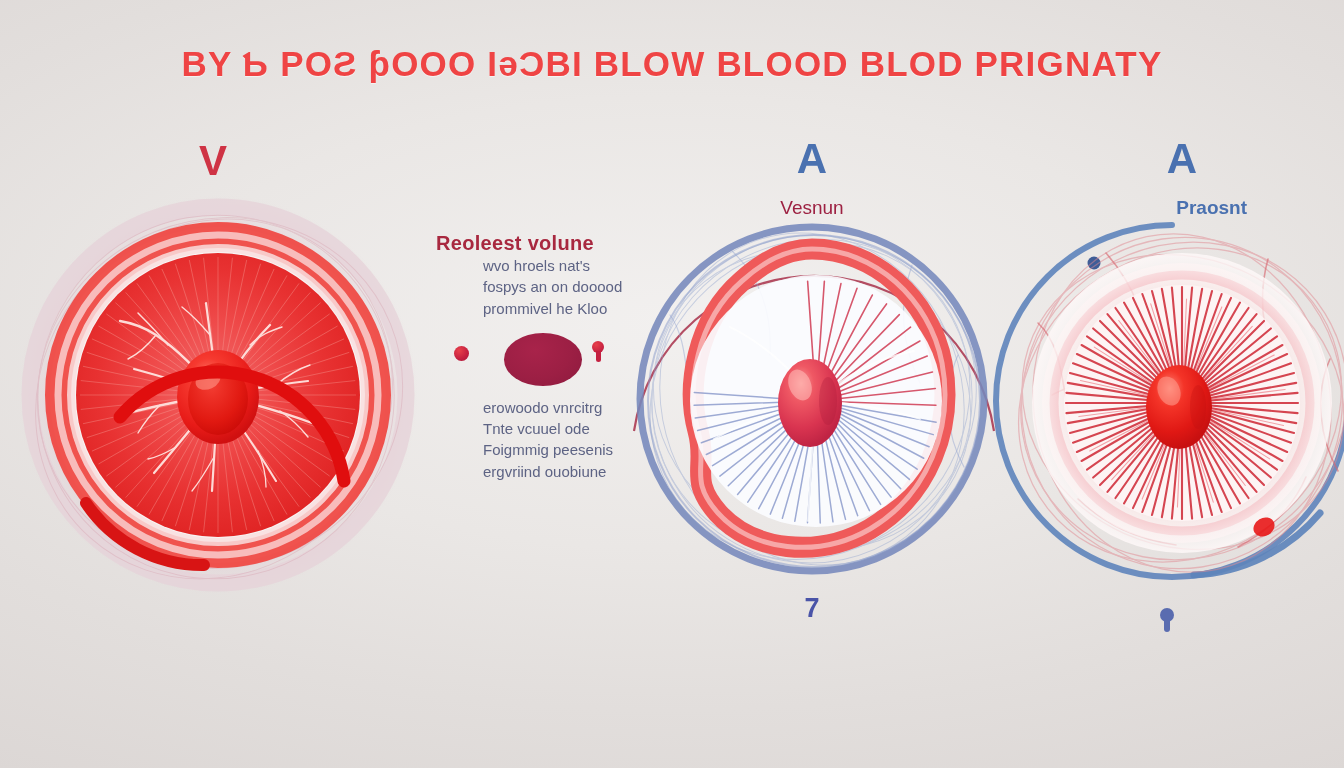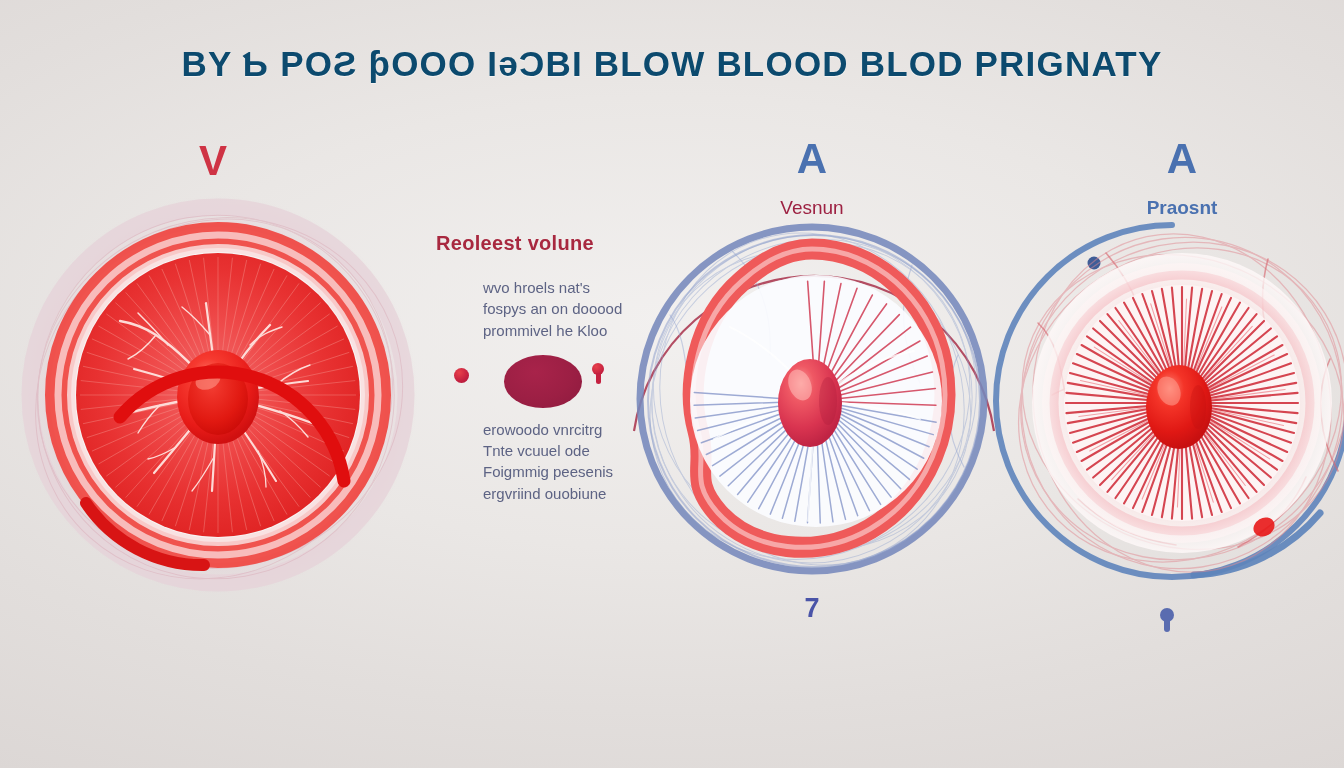--- a/index.html
+++ b/index.html
@@ -13,47 +13,47 @@
   }
   #stage { position:absolute; inset:0; }
 
   
   .title {
     position:absolute; left:0; right:0; top:44px;
     text-align:center;
     font-size:35px;
     font-weight:bold;
     letter-spacing:1.2px;
-    color:#0c4a6e;
+    color:#ef4444;
     white-space:nowrap;
     text-shadow:0 1px 1px rgba(255,255,255,.6);
   }
 
   
   .panel { position:absolute; }
   .panel-svg { display:block; }
 
   .marker {
     position:absolute;
     text-align:center;
     font-weight:bold;
     white-space:nowrap;
     pointer-events:none;
   }
   .glyph-v { font-size:42px; color:#cf3344; font-weight:bold; }
   .glyph-a { font-size:42px; color:#4a71b0; font-weight:bold; }
   .sub-red  { font-size:19px; color:#9d2142; font-weight:normal; }
-  .sub-blue { font-size:19px; color:#4a71b0; font-weight:bold; }
+  .sub-blue { font-size:19px; color:#4a71b0; font-weight:bold;text-align:right; }
   .glyph-7 { font-size:27px; color:#4a54a8; font-weight:bold; }
 
   
   .center-block { position:absolute; left:436px; top:232px; width:200px; }
   .cb-head {
     font-size:20px; font-weight:bold; color:#a8283f;
-    margin-bottom:22px; letter-spacing:.3px; white-space:nowrap;
+    letter-spacing:.3px; white-space:nowrap;
   }
   .cb-para { font-size:15px; line-height:1.42; color:#5d6384;margin-left:47px; }
   .cb-para .ln { display:block; white-space:nowrap; }
   .cb-legend {
     position:relative; height:58px; margin:8px 0 6px 0;
   }
   .dot-sm {
     position:absolute; left:18px; top:19px;
     width:15px; height:15px; border-radius:50%;
     background:radial-gradient(circle at 35% 30%, #e8404a 0%, #c42040 60%, #a8183a 100%);

